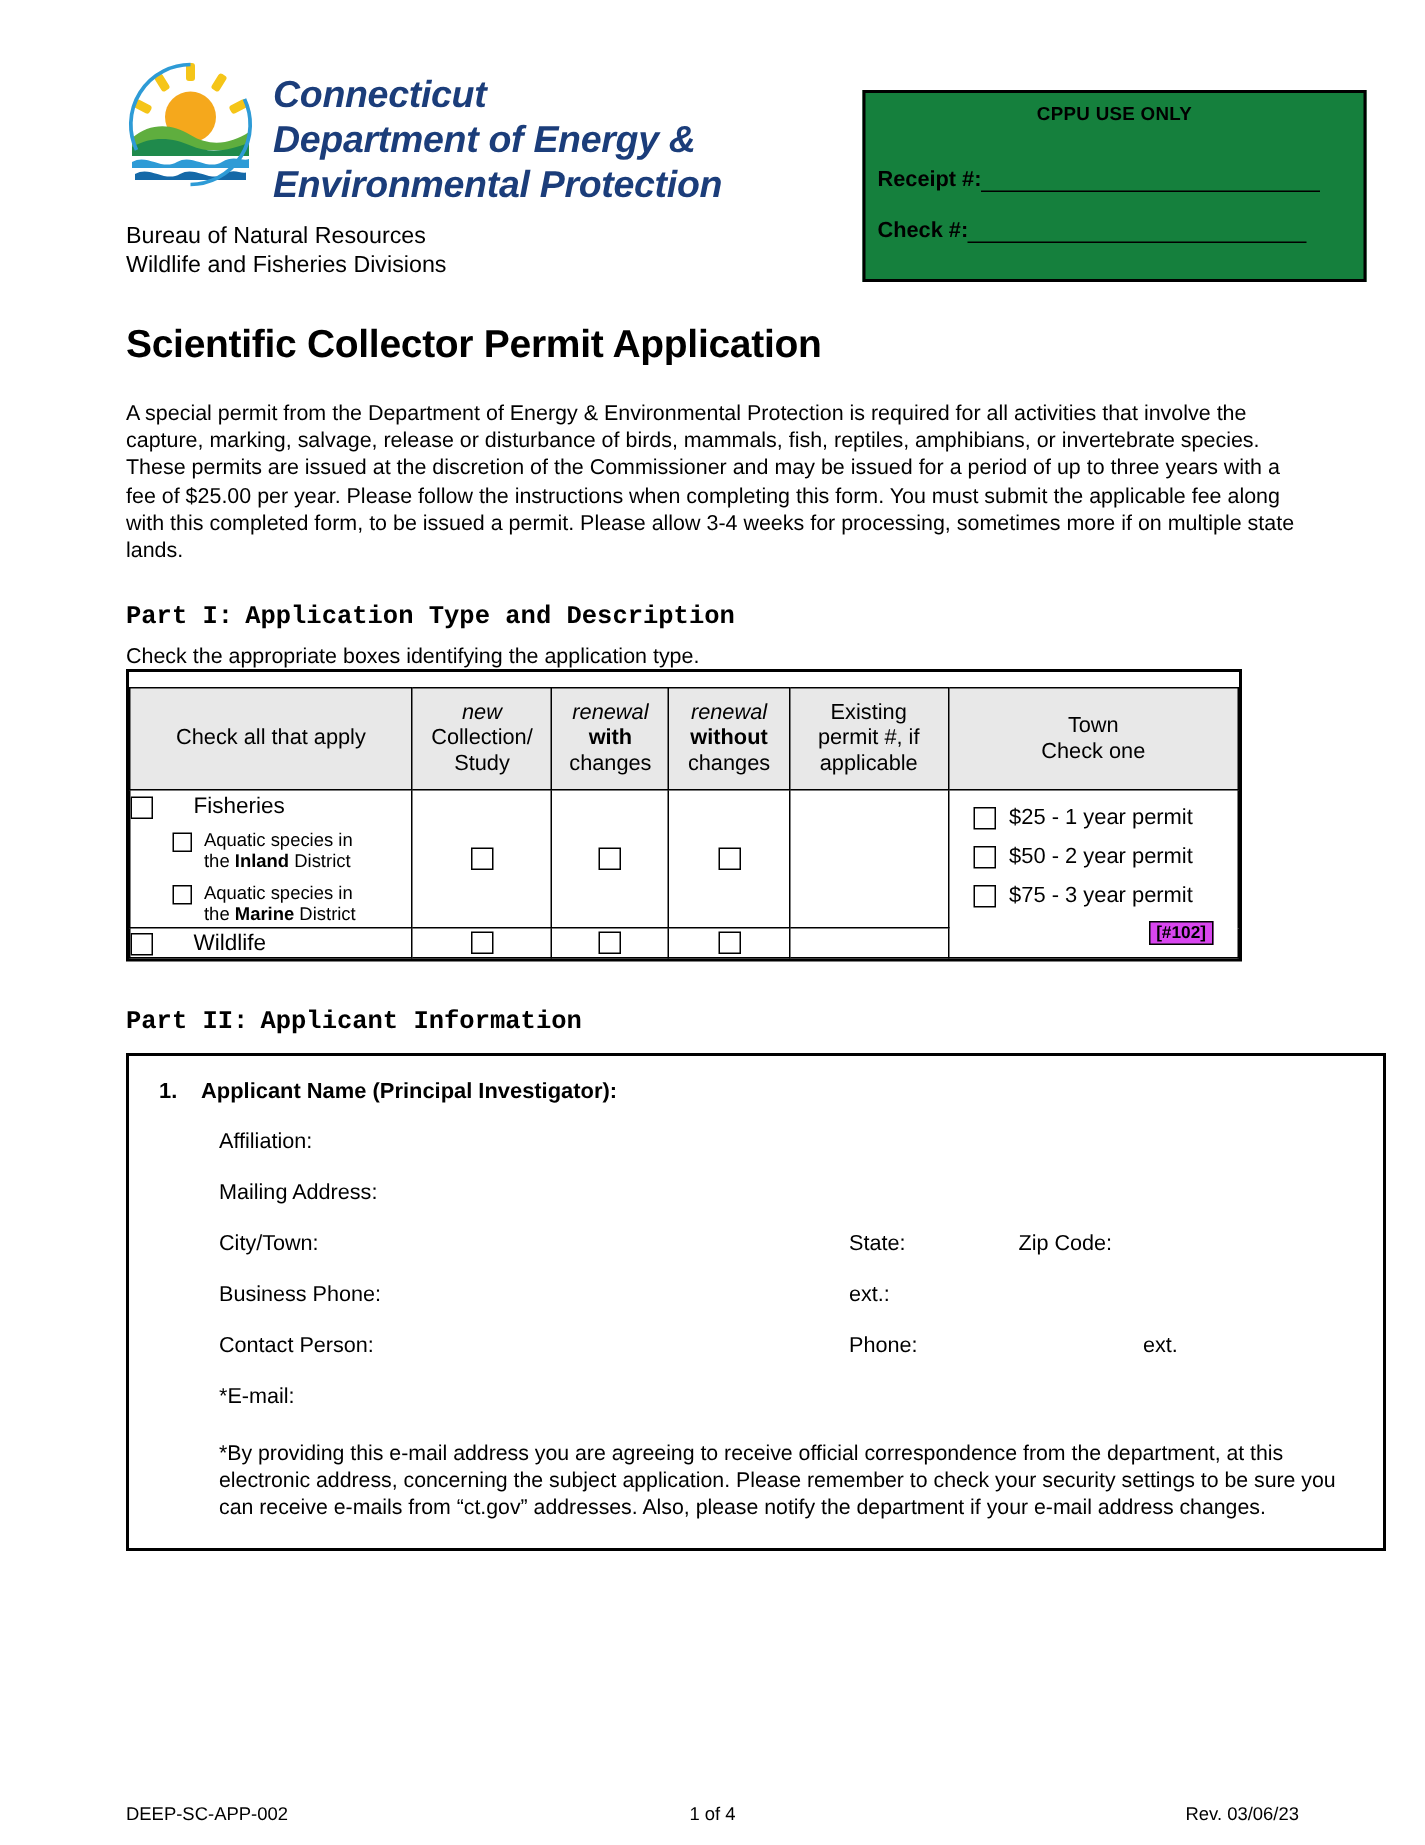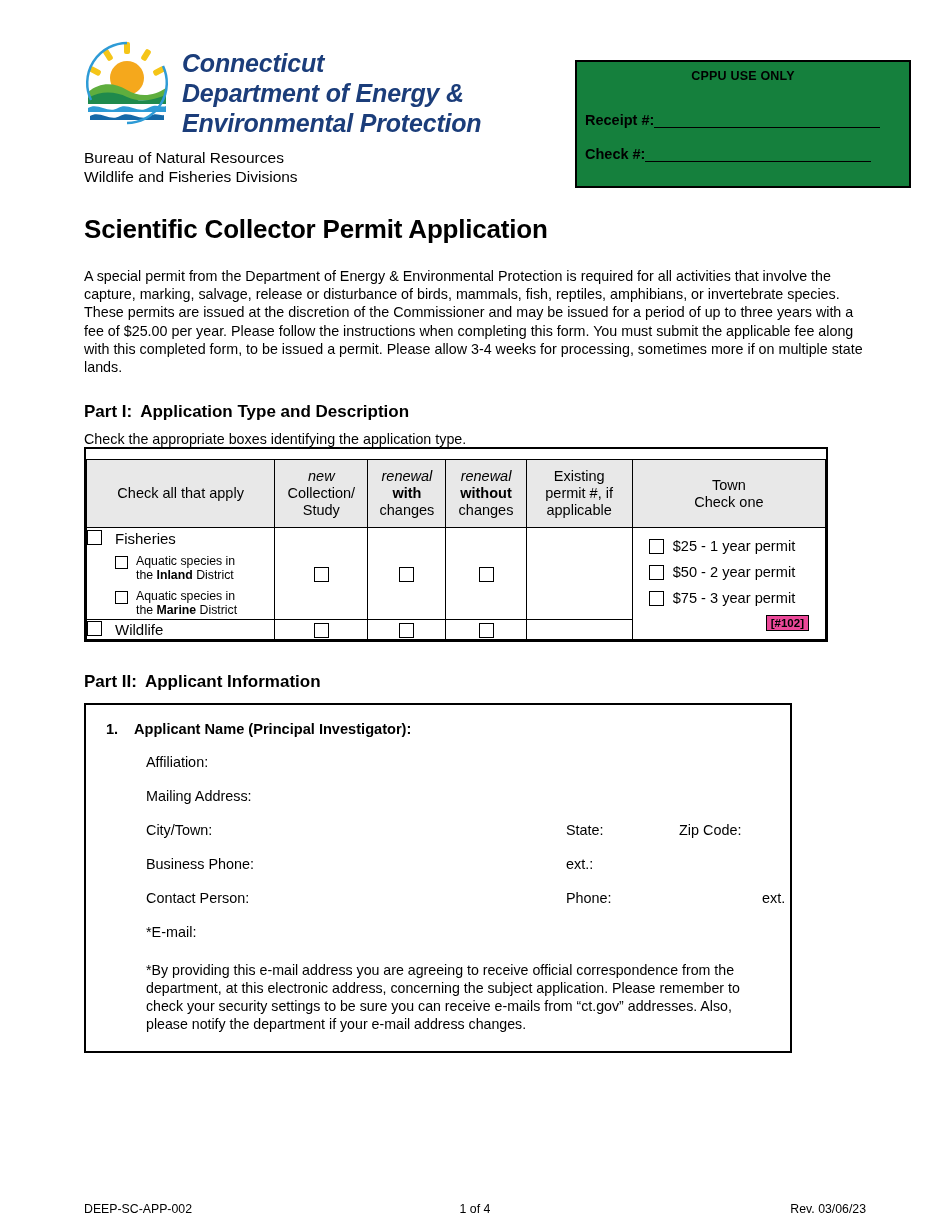--- a/index.html
+++ b/index.html
@@ -104,20 +104,21 @@
     font-size: 14.3px;
     line-height: 18.2px;
     margin: 22px 0 0 0;
     text-align: left;
   }
 
   h2.part {
     font-size: 17px;
     font-weight: bold;
     margin: 26px 0 0 0;
+    font-family: Liberation Mono, monospace;
   }
   h2.part .sp { display:inline-block; width: 8px; }
   .part-sub {
     font-size: 14.3px;
     margin: 9px 0 0 0;
   }
 
   
   table.apptype {
     border-collapse: collapse;
@@ -158,21 +159,21 @@
     width: 13px;
     height: 13px;
     border-width: 1.4px;
   }
   td.center-cell { text-align: center; }
 
   .fisheries-cell {
     padding: 8px 0 8px 10px;
     font-size: 15px;
   }
-  .fisheries-main { display:flex; align-items:flex-start; gap: 13px; }
+  .fisheries-main { display:flex; align-items:flex-end; gap: 27px; }
   .sub-row {
     display: flex;
     align-items: flex-start;
     gap: 8px;
     margin-left: 28px;
     margin-top: 7px;
     font-size: 12.3px;
     line-height: 14px;
   }
   .sub-row .chk.sm { margin-top: 2px; }
@@ -190,32 +191,32 @@
     gap: 9px;
     margin-bottom: 10px;
   }
   .fee-tag {
     text-align: right;
     padding-right: 16px;
     margin-top: -2px;
   }
   .fee-tag span {
     border: 1.5px solid #000;
-    background: #ec4899;
+    background: #d946ef;
     font-size: 11.5px;
     font-weight: bold;
     padding: 1px 4px;
     display: inline-block;
   }
 
   
   .applicant-box {
     border: 2px solid #000;
     margin-top: 11px;
-    width: 708px;
+    width: 840px;
     box-sizing: border-box;
     padding: 16px 20px 18px 20px;
     font-size: 14.4px;
   }
   .app-line1 {
     font-weight: bold;
     font-size: 14.6px;
     margin-bottom: 17px;
   }
   .app-line1 .num { display:inline-block; width: 28px; }

